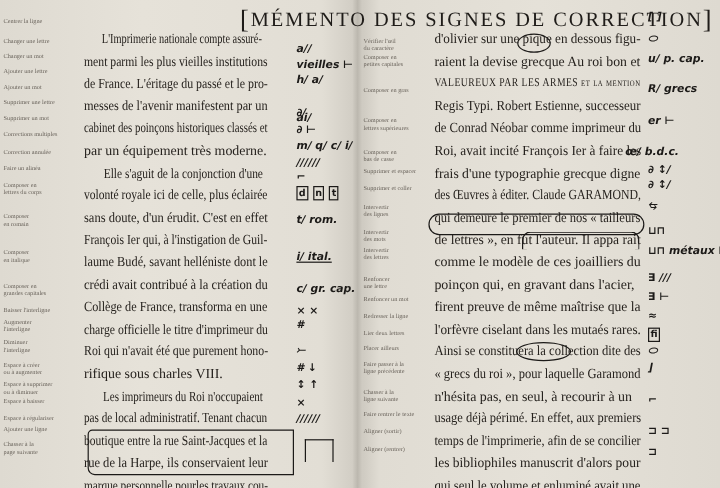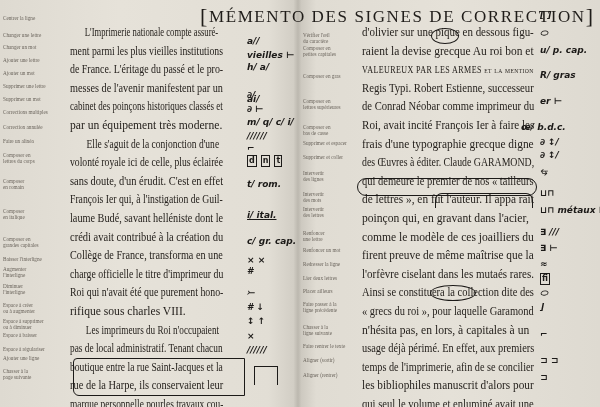--- a/index.html
+++ b/index.html
@@ -178,37 +178,37 @@
       <div class="line" style="transform-origin: left center; transform: scaleX(0.945);">d'olivier sur une pique en dessous figu-</div>
       <div class="line" style="transform-origin: left center; transform: scaleX(0.989);">raient la devise grecque Au roi bon et</div>
       <div class="line sc" style="transform-origin: left center; transform: scaleX(0.804);">VALEUREUX PAR LES ARMES et la mention</div>
       <div class="line" style="transform-origin: left center; transform: scaleX(0.925);">Regis Typi. Robert Estienne, successeur</div>
       <div class="line" style="transform-origin: left center; transform: scaleX(0.915);">de Conrad Néobar comme imprimeur du</div>
       <div class="line" style="transform-origin: left center; transform: scaleX(0.956);">Roi, avait incité François Ier à faire les</div>
       <div class="line" style="transform-origin: left center; transform: scaleX(0.983);">frais d'une typographie grecque digne</div>
       <div class="line" style="transform-origin: left center; transform: scaleX(0.847);">des Œuvres à éditer. Claude GARAMOND,</div>
       <div class="line" style="transform-origin: left center; transform: scaleX(0.905);">qui demeure le premier de nos « tailleurs</div>
       <div class="line" style="transform-origin: left center; transform: scaleX(0.977);">de lettres », en fut l'auteur. Il appa rait</div>
+      <div class="line">comme le modèle de ces joailliers du</div>
       <div class="line">poinçon qui, en gravant dans l'acier,</div>
-      <div class="line">comme le modèle de ces joailliers du</div>
       <div class="line" style="transform-origin: left center; transform: scaleX(0.977);">firent preuve de même maîtrise que la</div>
       <div class="line" style="transform-origin: left center; transform: scaleX(0.95);">l'orfèvre ciselant dans les mutaés rares.</div>
       <div class="line" style="transform-origin: left center; transform: scaleX(0.905);">Ainsi se constituera la collection dite des</div>
       <div class="line" style="transform-origin: left center; transform: scaleX(0.901);">« grecs du roi », pour laquelle Garamond</div>
-      <div class="line">n'hésita pas, en lors, à capitales à un</div>
+      <div class="line">n'hésita pas, en seul, à recourir à un</div>
       <div class="line" style="transform-origin: left center; transform: scaleX(0.896);">usage déjà périmé. En effet, aux premiers</div>
       <div class="line" style="transform-origin: left center; transform: scaleX(0.882);">temps de l'imprimerie, afin de se concilier</div>
       <div class="line" style="transform-origin: left center; transform: scaleX(0.972);">les bibliophiles manuscrit d'alors pour</div>
       <div class="line" style="transform-origin: left center; transform: scaleX(0.915);">qui seul le volume et enluminé avait une</div>
     </div>
   <div id="right-marks">
       <div class="mark" style="left: 540px; top: 10px;">[ ]</div>
       <div class="mark" style="left: 540px; top: 28px;">⬭</div>
       <div class="mark" style="left: 540px; top: 45px;">u/ p. cap.</div>
-      <div class="mark" style="left: 540px; top: 70px;">R/ gras</div>
+      <div class="mark" style="left: 540px; top: 70px;">R/ grecs</div>
       <div class="mark" style="left: 540px; top: 96px;">er ⊢</div>
       <div class="mark" style="left: 521px; top: 122px;">œ/ b.d.c.</div>
       <div class="mark" style="left: 540px; top: 137px;">∂ ↕/</div>
       <div class="mark" style="left: 540px; top: 150px;">∂ ↕/</div>
       <div class="mark" style="left: 540px; top: 166px;">⥃</div>
       <div class="mark" style="left: 540px; top: 188px;">⊔⊓</div>
       <div class="mark" style="left: 540px; top: 205px;">⊔⊓ métaux ⊢</div>
       <div class="mark" style="left: 540px; top: 227px;">∃ ///</div>
       <div class="mark" style="left: 540px; top: 243px;">∃ ⊢</div>
       <div class="mark" style="left: 540px; top: 259px;">≈</div>

